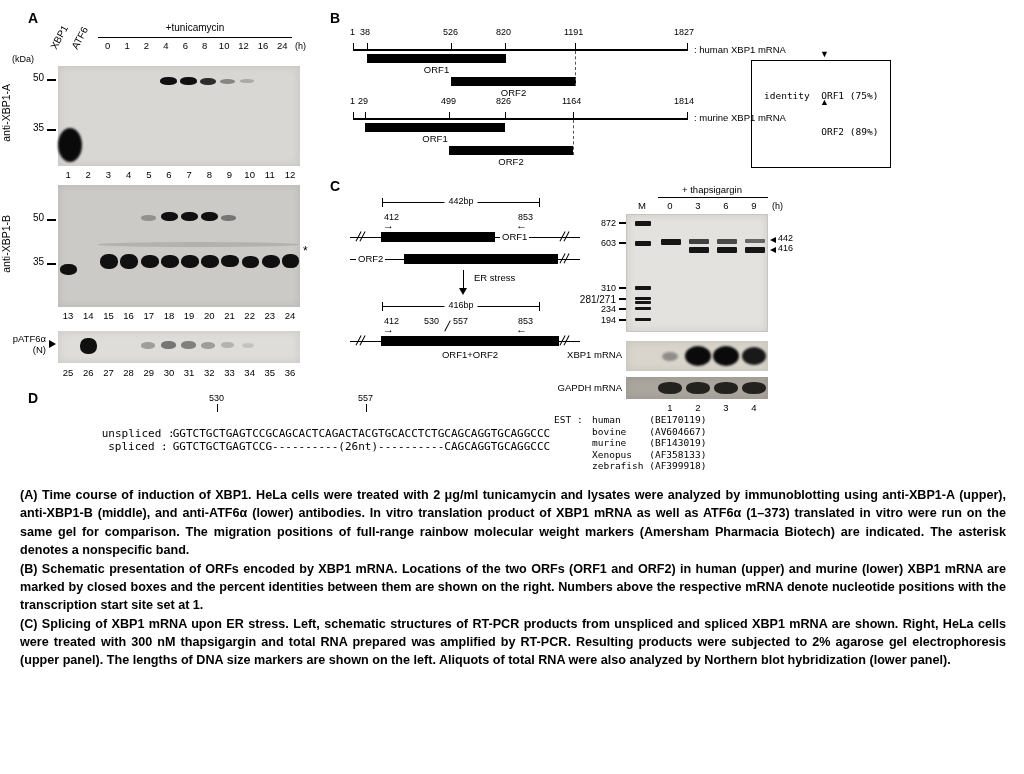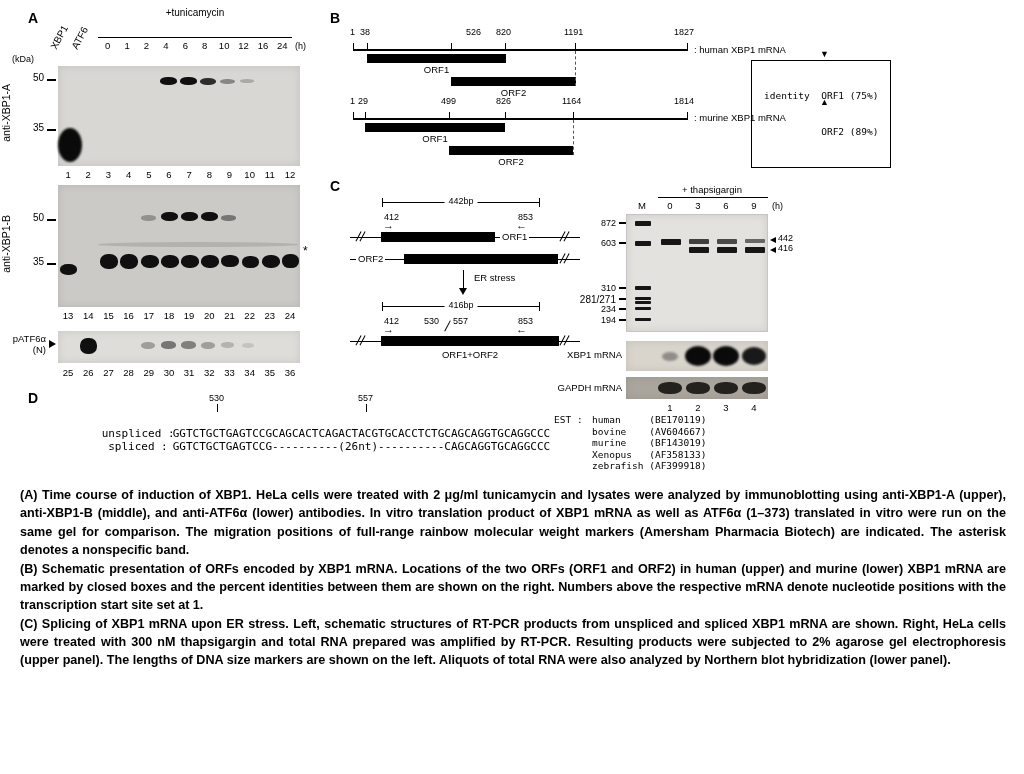--- a/index.html
+++ b/index.html
@@ -48,21 +48,21 @@
 </style>
 </head>
 <body>
 
 <div class="page">
 
   <div>
     <div class="pl" style="left:28px;top:10px">A</div>
     <div class="rot" style="left:58px;top:40px">XBP1</div>
     <div class="rot" style="left:79px;top:40px">ATF6</div>
-    <div class="abs s10 ctr" style="left:100px;top:7px;width:190px">+tunicamycin</div>
+    <div class="abs s10 ctr" style="left:100px;top:22px;width:190px">+tunicamycin</div>
     <div class="line" style="left:98px;top:37px;width:194px;height:1.2px"></div>
     <div class="lane-row" style="left:98px;top:40px;width:194px">
         <span class="cell">0</span>
         <span class="cell">1</span>
         <span class="cell">2</span>
         <span class="cell">4</span>
         <span class="cell">6</span>
         <span class="cell">8</span>
         <span class="cell">10</span>
         <span class="cell">12</span>
@@ -168,21 +168,21 @@
         <span class="cell">35</span>
         <span class="cell">36</span>
       </div>
   </div>
 
   <div>
     <div class="pl" style="left:330px;top:10px">B</div>
 
     <div class="abs s9" style="left:350px;top:27px">1</div>
     <div class="abs s9" style="left:360px;top:27px">38</div>
-    <div class="abs s9" style="left:466px;top:27px">526</div>
+    <div class="abs s9" style="left:443px;top:27px">526</div>
     <div class="abs s9" style="left:496px;top:27px">820</div>
     <div class="abs s9" style="left:564px;top:27px">1191</div>
     <div class="abs s9" style="left:674px;top:27px">1827</div>
     <div class="tick" style="left:353px;top:43px;width:1.2px;height:7px"></div>
     <div class="tick" style="left:367px;top:43px;width:1.2px;height:7px"></div>
     <div class="tick" style="left:451px;top:43px;width:1.2px;height:7px"></div>
     <div class="tick" style="left:505px;top:43px;width:1.2px;height:7px"></div>
     <div class="tick" style="left:575px;top:43px;width:1.2px;height:7px"></div>
     <div class="tick" style="left:687px;top:43px;width:1.2px;height:7px"></div>
     <div class="line" style="left:353px;top:49px;width:335px;height:1.8px"></div>

